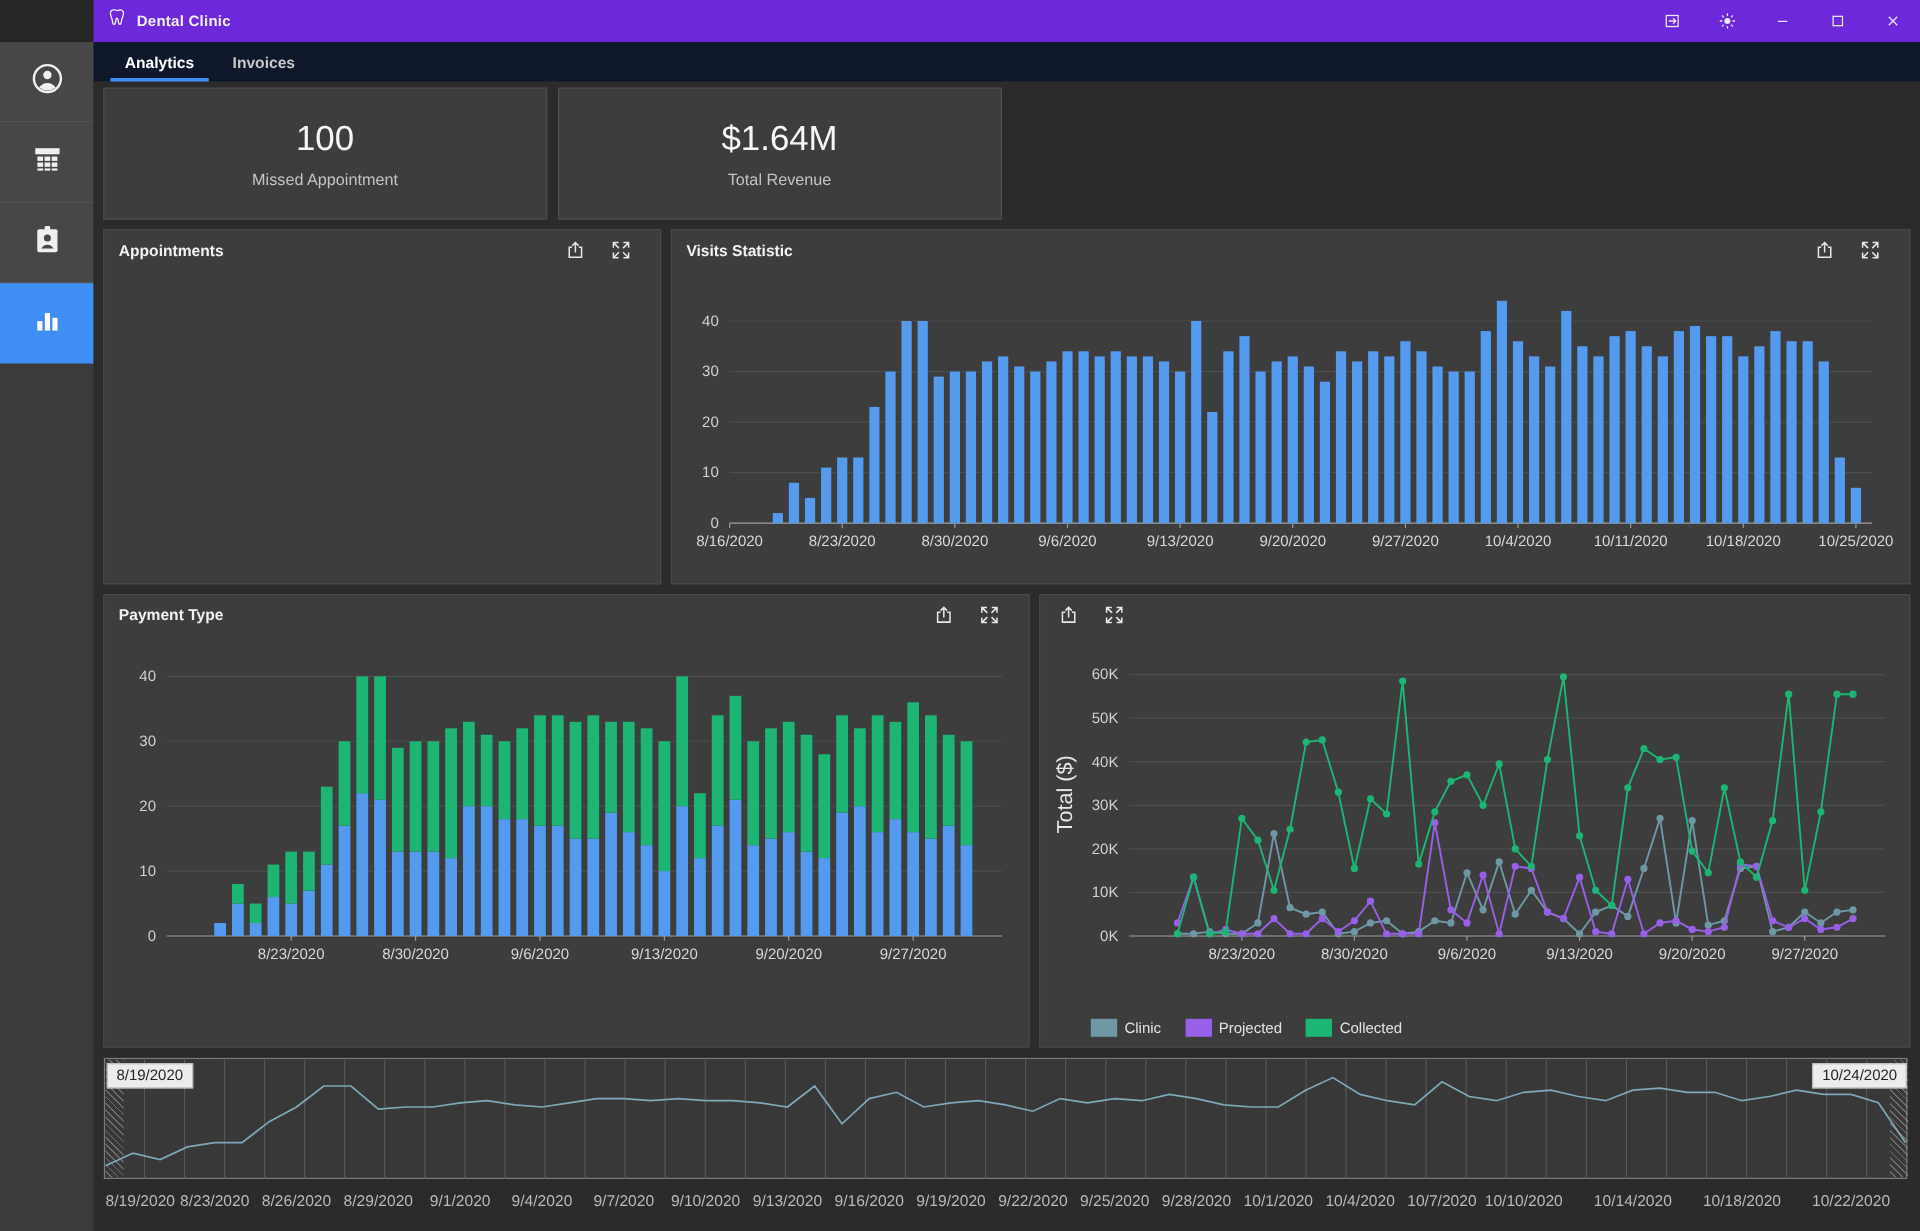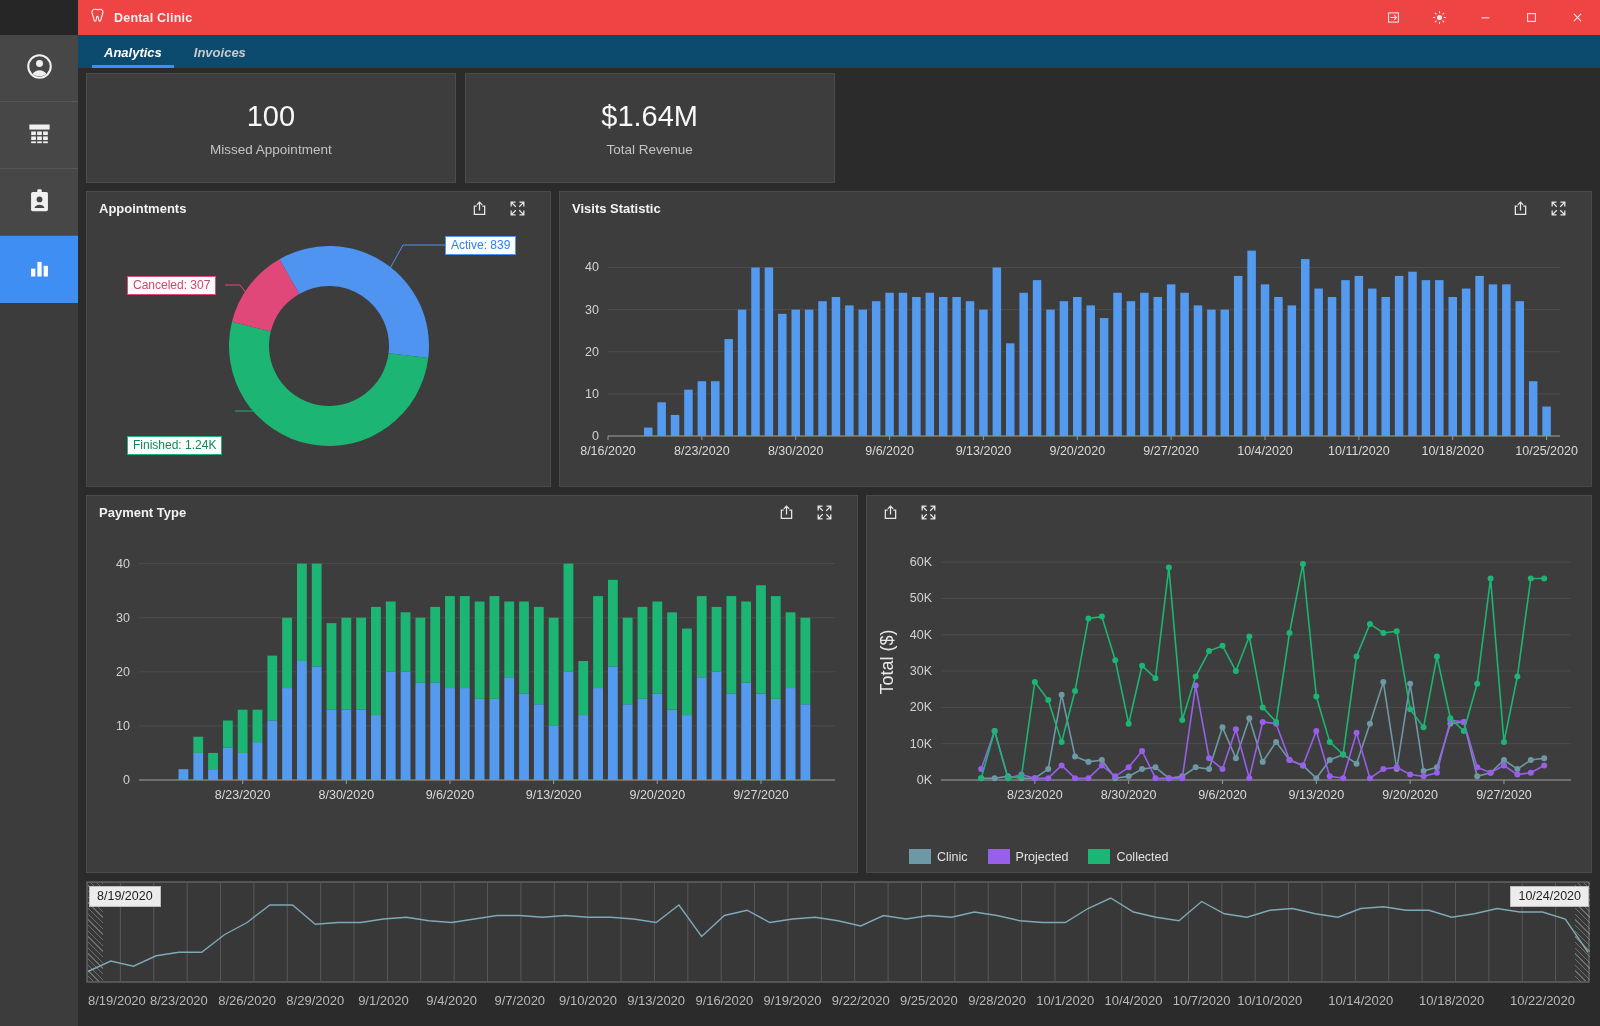--- a/index.html
+++ b/index.html
@@ -11,27 +11,27 @@
   .sidebar { width:78px; background:#3c3c3c; display:flex; flex-direction:column; }
   .sidebar-corner { height:35px; background:#262626; }
   .nav-item { height:67px; display:flex; align-items:center; justify-content:center;
     background:#474747; border-bottom:1px solid #565656; cursor:pointer; }
   .nav-item.active { background:#3f8ef3; border-bottom:1px solid #3f8ef3; }
   .nav-item svg { width:27px; height:27px; }
   .sidebar-filler { flex:1; background:#3c3c3c; }
 
   
   .main { flex:1; display:flex; flex-direction:column; min-width:0; }
-  .titlebar { height:35px; background:#ef4444; display:flex; align-items:center; padding-left:12px; }
+  .titlebar { height:35px; background:#6d28d9; display:flex; align-items:center; padding-left:12px; }
   .titlebar .app-title { font-size:12.5px; font-weight:bold; margin-left:8px; letter-spacing:.2px; }
   .titlebar-spacer { flex:1; }
   .win-btn { width:46px; height:35px; display:flex; align-items:center; justify-content:center; cursor:pointer; }
   .win-btn svg { width:17px; height:17px; }
 
-  .tabbar { height:33px; background:#0c4a6e; display:flex; align-items:flex-end; padding-left:12px; gap:4px;font-style:italic; }
+  .tabbar { height:33px; background:#0f172a; display:flex; align-items:flex-end; padding-left:12px; gap:4px; }
   .tab { padding:6px 14px 8px; font-size:13px; font-weight:bold; color:#c9c9c9;
     position:relative; cursor:pointer; }
   .tab.active { color:#ffffff; }
   .tab.active::after { content:""; position:absolute; left:2px; right:2px; bottom:0; height:3px; background:#3f8ef3; }
 
   .content { flex:1; background:#2b2b2b; padding:5px 8px 4px; display:flex; flex-direction:column; gap:8px; }
 
   
   .kpi-row { display:grid; grid-template-columns:repeat(4,1fr); gap:9px; height:110px; }
   .kpi-card { background:#3d3d3d; border:1px solid #4c4c4c; display:flex; flex-direction:column;
@@ -197,33 +197,20 @@
                   </svg>
                 </span>
               <span class="pbtn">
                   <svg viewBox="0 0 24 24">
                     <g fill="none" stroke="#e6e6e6" stroke-width="1.6">
                       <path d="M9.5 4H4v5.5M4 4l5.8 5.8M14.5 4H20v5.5M20 4l-5.8 5.8M4 14.5V20h5.5M4 20l5.8-5.8M20 14.5V20h-5.5M20 20l-5.8-5.8"></path>
                     </g>
                   </svg>
                 </span>
             </span>
-          </div>
-          <div class="panel-body">
-            <svg id="c-donut" width="443" height="253">
-                <path d="M182.45413315675924 35.13684855618088A100 100 0 0 1 331.2781576190524 133.99364080530114L291.5668945714315 129.19618448318067A60 60 0 0 0 202.27247989405555 69.88210913370852Z" fill="#4f94f0"></path>
-                <path d="M331.2781576190524 133.99364080530114A100 100 0 1 1 134.96190379408603 97.84202233770827L173.77714227645163 107.50521340262496A60 60 0 1 0 291.5668945714315 129.19618448318067Z" fill="#1db574"></path>
-                <path d="M134.96190379408603 97.84202233770827A100 100 0 0 1 182.45413315675918 35.13684855618091L202.2724798940555 69.88210913370855A60 60 0 0 0 173.77714227645163 107.50521340262496Z" fill="#e0487a"></path>
-                <polyline points="291,48 306,21 356,21" fill="none" stroke="#4f94f0"></polyline>
-                <polyline points="128,61 143,61 150,70" fill="none" stroke="#e0487a"></polyline>
-                <polyline points="138,187 228,187 228,220" fill="none" stroke="#1db574"></polyline>
-              </svg>
-            <div class="chip chip-blue" style="left:358px; top:12px;">Active: 839</div>
-            <div class="chip chip-red" style="left:40px;  top:52px;">Canceled: 307</div>
-            <div class="chip chip-green" style="left:40px;  top:212px;">Finished: 1.24K</div>
           </div>
         </div>
 
         <div class="panel">
           <div class="panel-head">
             <span class="panel-title">Visits Statistic</span>
             <span class="panel-actions">
               <span class="pbtn">
                   <svg viewBox="0 0 24 24">
                     <path d="M8.5 9H5.5v10.5h13V9h-3" fill="none" stroke="#e6e6e6" stroke-width="1.6"></path>

